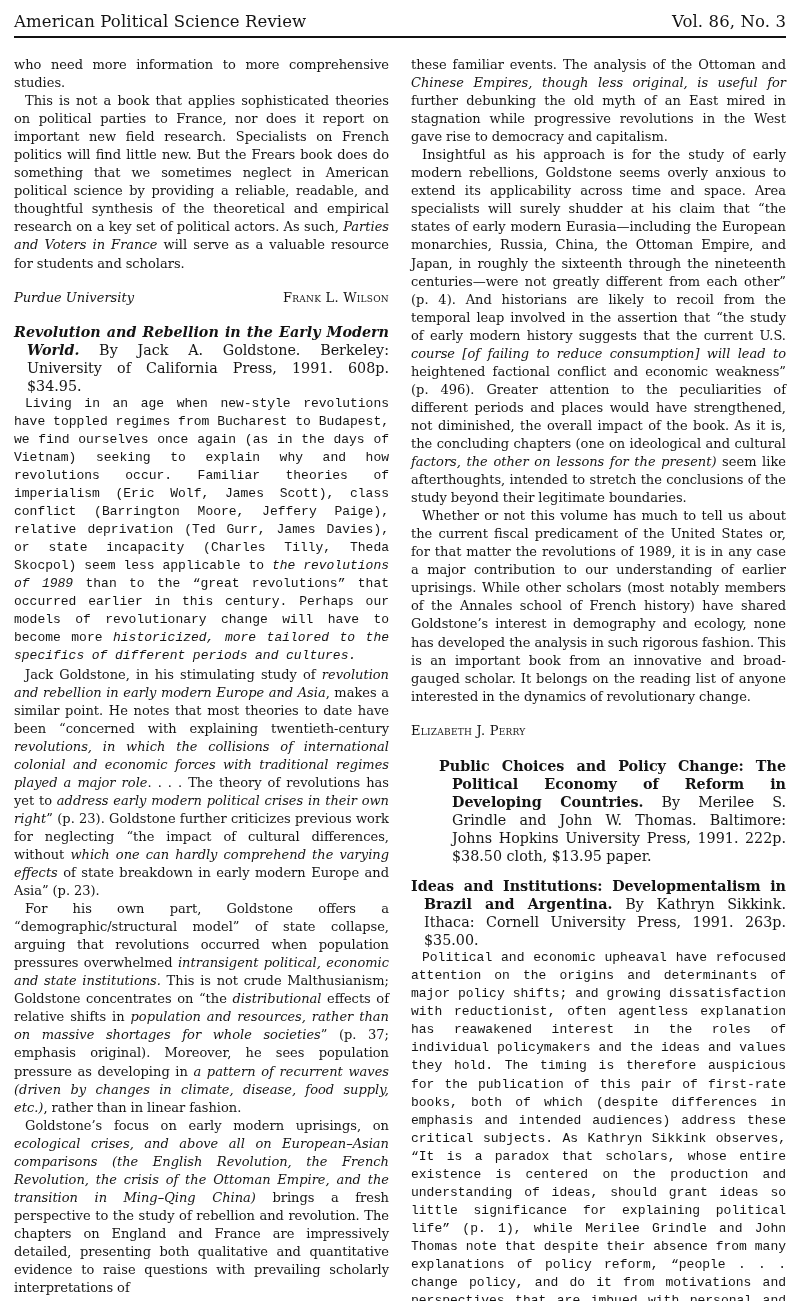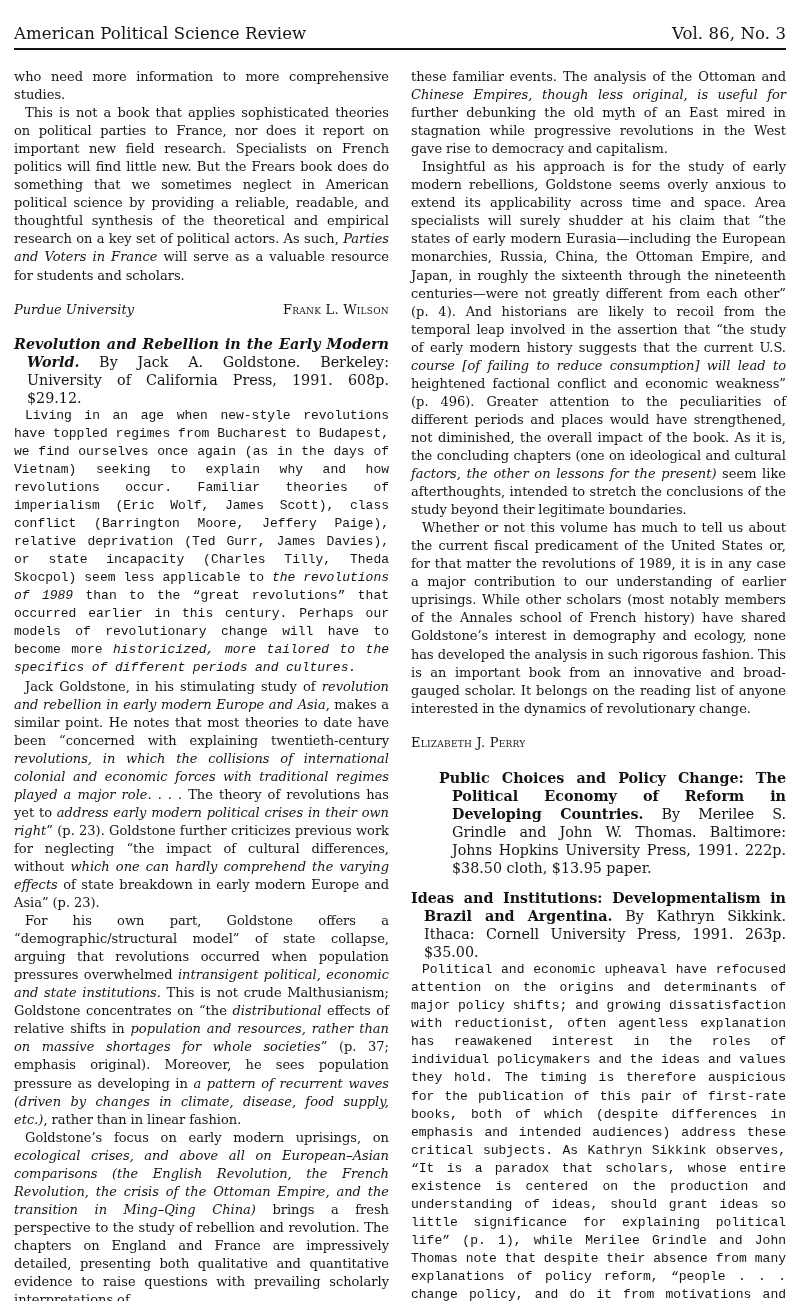--- a/index.html
+++ b/index.html
@@ -11,21 +11,21 @@
     width: 800px;
     height: 1301px;
     position: relative;
     font-family: "DejaVu Serif", "Liberation Serif", serif;
     color: #141414;
     overflow: hidden;
   }
 
   .page {
     position: absolute;
-    left: 0; top: 12px;
+    left: 0; top: 0;
     width: 800px;
     height: 1001px;
   }
 
   
   .running-head {
     position: absolute;
     left: 14px;
     top: 12px;
     width: 772px;
@@ -154,21 +154,21 @@
 
       <p class="body-par no-indent">who need more information to more comprehensive studies.</p>
 
       <p class="body-par"><span>This is not a book that applies sophisticated theories on political parties to France, nor does it report on important new field research. Specialists on French politics will find little new. But the Frears book does do something that we sometimes neglect in American political science by providing a reliable, readable, and thoughtful synthesis of the theoretical and empirical research on a key set of political actors. As such, </span><i>Parties and Voters in France</i><span> will serve as a valuable resource for students and scholars.</span></p>
 
       <div class="byline">
         <span class="affiliation">Purdue University</span>
         <span class="reviewer">Frank L. Wilson</span>
       </div>
 
-      <p class="book-entry"><span class="title-italic">Revolution and Rebellion in the Early Modern World.</span><span> By Jack A. Goldstone. Berkeley: University of California Press, 1991. 608p. $29.12.</span></p>
+      <p class="book-entry"><span class="title-italic">Revolution and Rebellion in the Early Modern World.</span><span> By Jack A. Goldstone. Berkeley: University of California Press, 1991. 608p. $34.95.</span></p>
 
       <p class="body-par gap-after-entry"><span>Living in an age when new-style revolutions have toppled regimes from Bucharest to Budapest, we find ourselves once again (as in the days of Vietnam) seeking to explain why and how revolutions occur. Familiar theories of imperialism (Eric Wolf, James Scott), class conflict (Barrington Moore, Jeffery Paige), relative deprivation (Ted Gurr, James Davies), or state incapacity (Charles Tilly, Theda Skocpol) seem less applicable to </span><i>the revolutions of 1989</i><span> than to the “great revolutions” that occurred earlier in this century. Perhaps our models of revolutionary change will have to become more </span><i>historicized, more tailored to the specifics of different periods and cultures.</i></p>
 
       <p class="body-par"><span>Jack Goldstone, in his stimulating study of </span><i>revolution and rebellion in early modern Europe and Asia</i><span>, makes a similar point. He notes that most theories to date have been “concerned with explaining twentieth-century </span><i>revolutions, in which the collisions of international colonial and economic forces with traditional regimes played a major role</i><span>. . . . The theory of revolutions has yet to </span><i>address early modern political crises in their own right</i><span>” (p. 23). Goldstone further criticizes previous work for neglecting “the impact of cultural differences, without </span><i>which one can hardly comprehend the varying effects</i><span> of state breakdown in early modern Europe and Asia” (p. 23).</span></p>
 
       <p class="body-par"><span>For his own part, Goldstone offers a “demographic/structural model” of state collapse, arguing that revolutions occurred when population pressures overwhelmed </span><i>intransigent political, economic and state institutions.</i><span> This is not crude Malthusianism; Goldstone concentrates on “the </span><i>distributional</i><span> effects of relative shifts in </span><i>population and resources, rather than on massive shortages for whole societies</i><span>” (p. 37; emphasis original). Moreover, he sees population pressure as developing in </span><i>a pattern of recurrent waves (driven by changes in climate, disease, food supply, etc.)</i><span>, rather than in linear fashion.</span></p>
 
       <p class="body-par"><span>Goldstone’s focus on early modern uprisings, on </span><i>ecological crises, and above all on European–Asian comparisons (the English Revolution, the French Revolution, the crisis of the Ottoman Empire, and the transition in Ming–Qing China)</i><span> brings a fresh perspective to the study of rebellion and revolution. The chapters on England and France are impressively detailed, presenting both qualitative and quantitative evidence to raise questions with prevailing scholarly interpretations of</span></p>
 
     </div>

